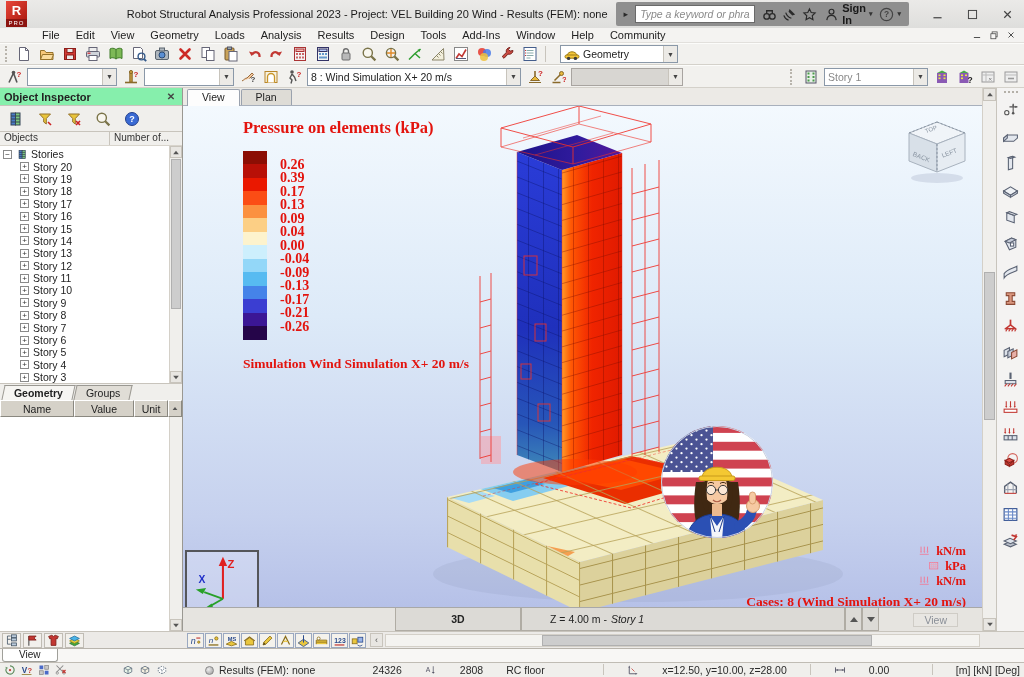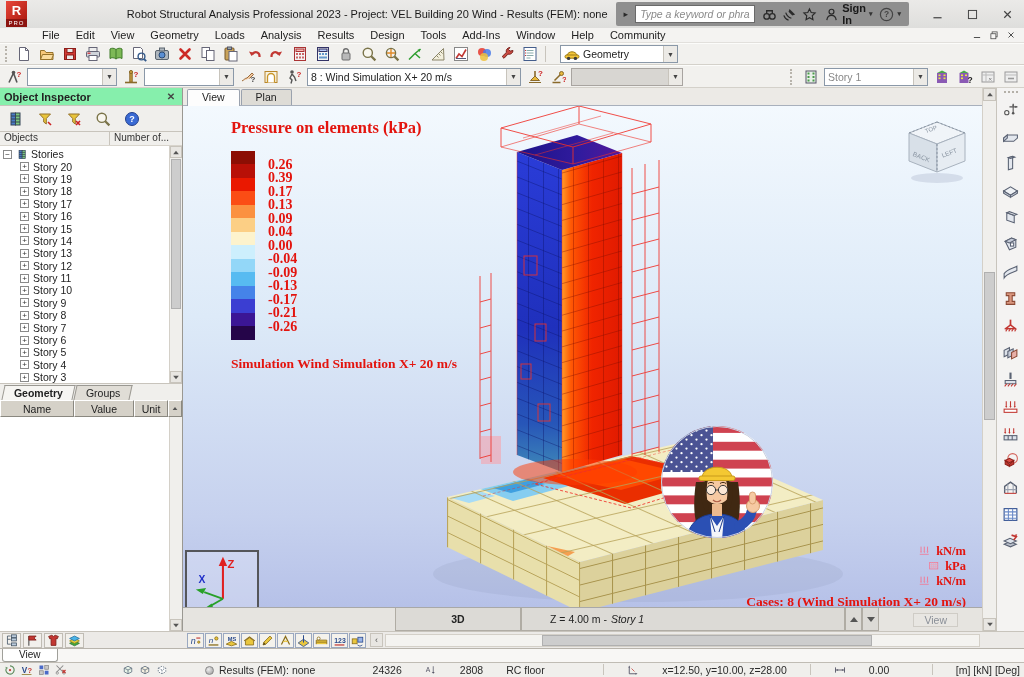--- a/index.html
+++ b/index.html
@@ -70,21 +70,21 @@
   .gh{background:#d5d1c8;border:1px solid;border-color:#fff #8a8880 #8a8880 #fff;font-size:10.5px;display:flex;align-items:center;justify-content:center}
   .igridbody{flex:1;background:#fff;position:relative}
   
   .viewport{width:799px;display:flex;flex-direction:column}
   .vtabs{height:18px;background:#eceae6;display:flex;align-items:flex-end;padding-left:4px;gap:1px;border-bottom:1px solid #a8b0bc}
   .vtab{padding:1px 14px 2px;font-size:10.5px;border:1px solid #9aa2ae;border-bottom:none;background:#dedcd6;cursor:pointer;border-radius:2px 2px 0 0}
   .vtab.on{background:#fdfdfd;margin-bottom:-1px;padding-bottom:3px}
   .canvas{height:507px;position:relative;overflow:hidden;background:linear-gradient(180deg,#f3f9fe 0%,#ddeaf8 42%,#c6d1ee 82%,#b6c1e8 100%)}
   .model{position:absolute;left:0;top:0}
   
-  .legend{position:absolute;left:48px;top:12px;color:#e3140e;font-family:"Liberation Serif",serif}
+  .legend{position:absolute;left:60px;top:12px;color:#e3140e;font-family:"Liberation Serif",serif}
   .ltitle{font-size:16.5px;font-weight:bold;margin-bottom:13px}
   .lrow{display:flex}
   .lswatches{width:24px}
   .lswatch{width:24px;height:13.5px}
   .llabels{margin-left:13px;padding-top:7px}
   .llabel{height:13.5px;line-height:13.5px;font-size:14px;font-weight:bold}
   .lsub{margin-top:16px;font-size:13.5px;font-weight:bold}
   .vcube{position:absolute;left:716px;top:10px;cursor:pointer}
   .triad{position:absolute;left:2px;top:444px;border:2px solid #55565a;background:rgba(250,253,255,.25)}
   .avatar{position:absolute;left:476px;top:318px}

